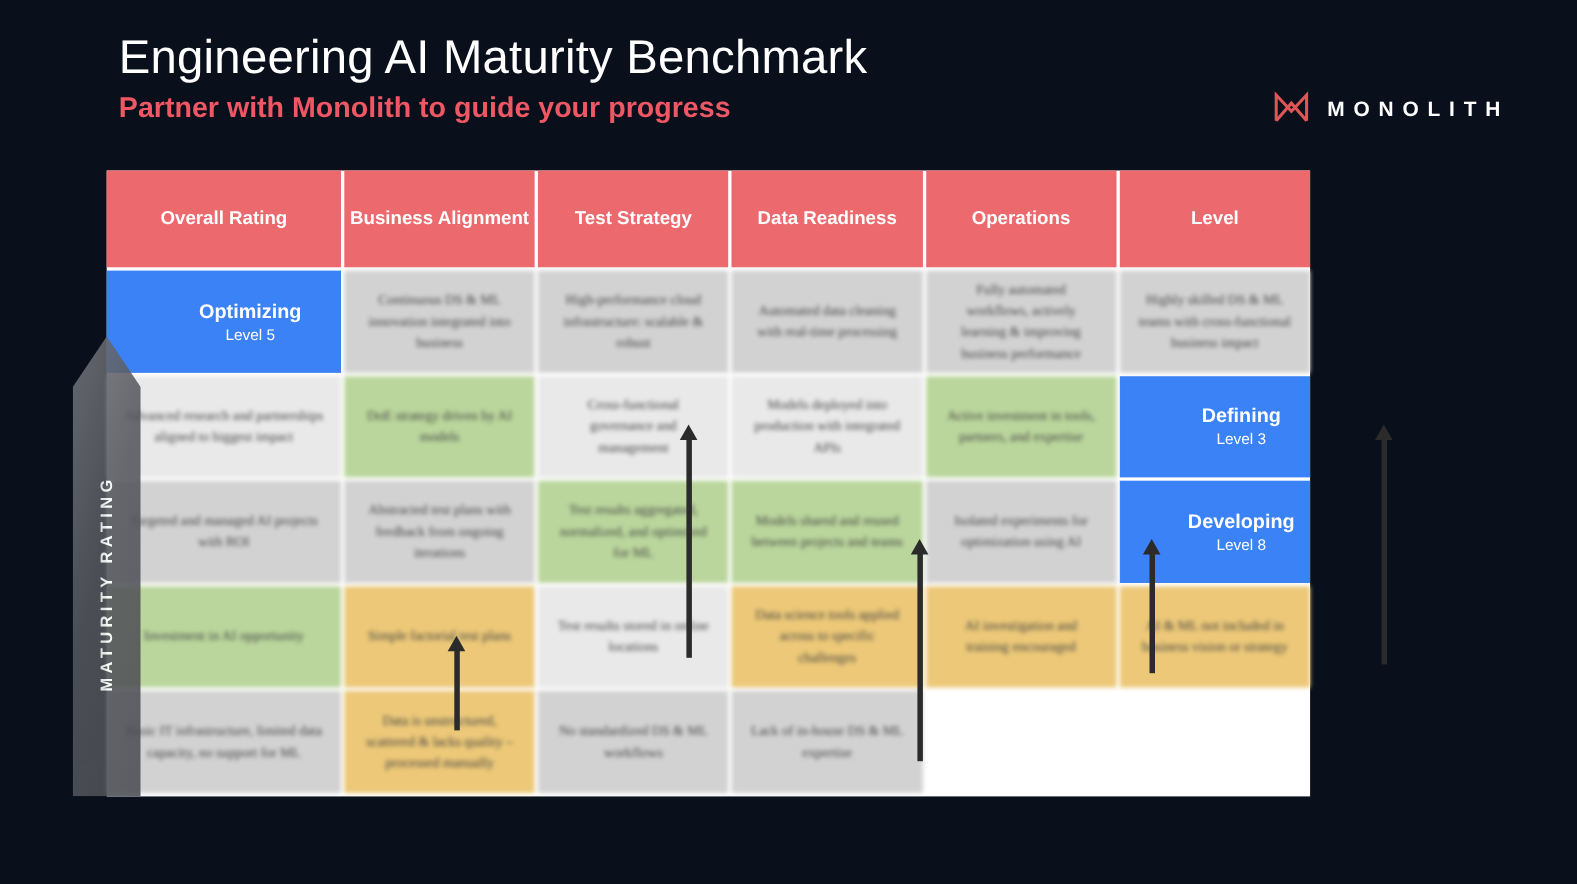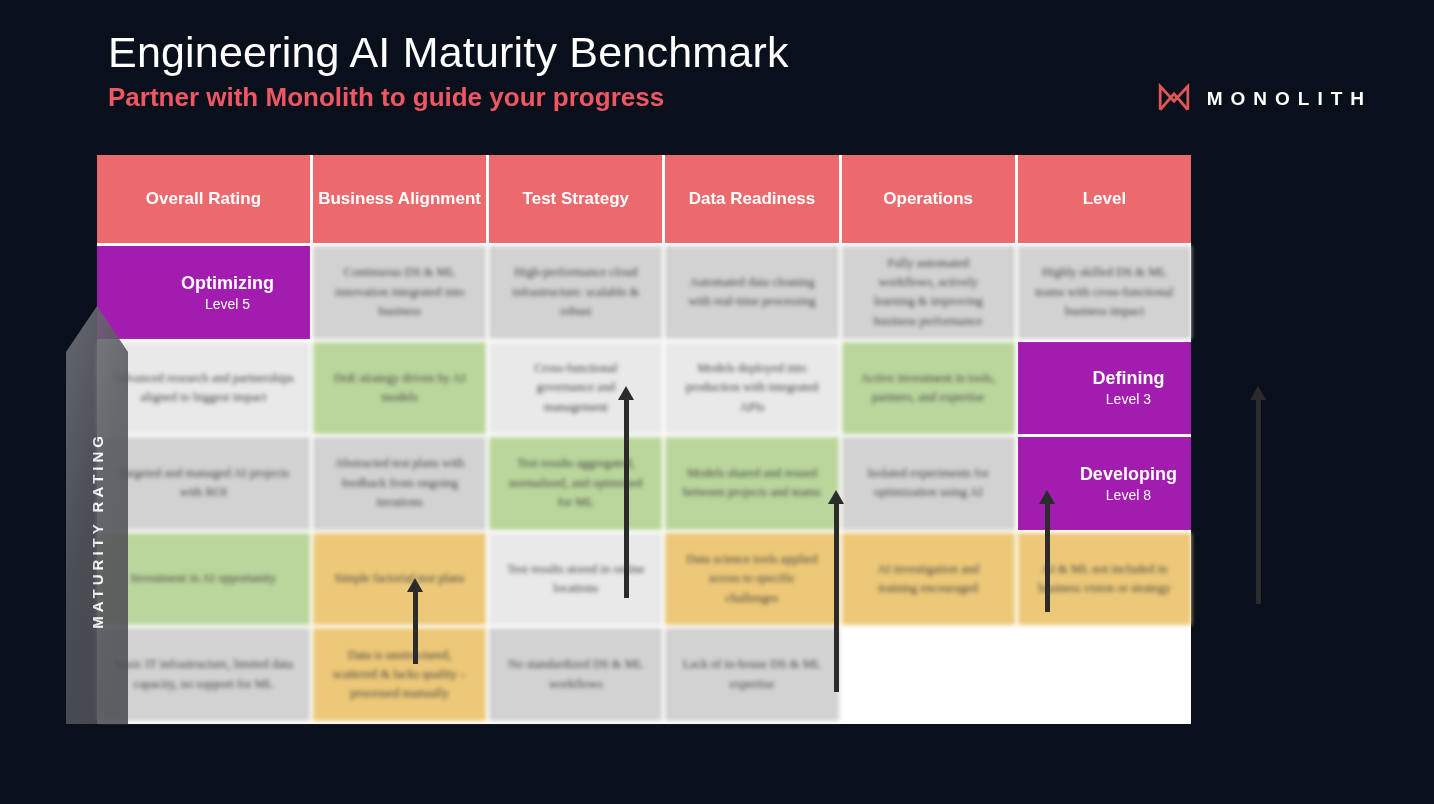--- a/index.html
+++ b/index.html
@@ -27,21 +27,21 @@
 
   
   .matrix{position:absolute;left:97px;top:155px;width:1094px;height:566px;
     display:grid;grid-template-columns:213px repeat(5,1fr);
     grid-template-rows:88px repeat(5,1fr);gap:3px;background:#ffffff;
     padding-bottom:3px;z-index:2;}
 
   .head-cell{background:#ec6a6e;color:#ffffff;display:flex;align-items:center;
     justify-content:center;font-size:17px;font-weight:700;}
 
-  .label-cell{background:#a21caf;color:#ffffff;display:flex;flex-direction:column;
+  .label-cell{background:#3b82f6;color:#ffffff;display:flex;flex-direction:column;
     align-items:center;justify-content:center;text-align:center;padding-left:48px;}
   .row-name{font-size:18px;font-weight:700;}
   .row-level{font-size:14px;font-weight:400;margin-top:2px;}
 
   .cell{display:flex;align-items:center;justify-content:center;text-align:center;
     padding:6px 16px;filter:blur(2px);}
   .cell-text{font-family:"Liberation Serif",serif;font-size:12.5px;line-height:1.55;
     color:#444444;}
 
   .cell[data-state="gray"]{background:#d2d2d2;}

